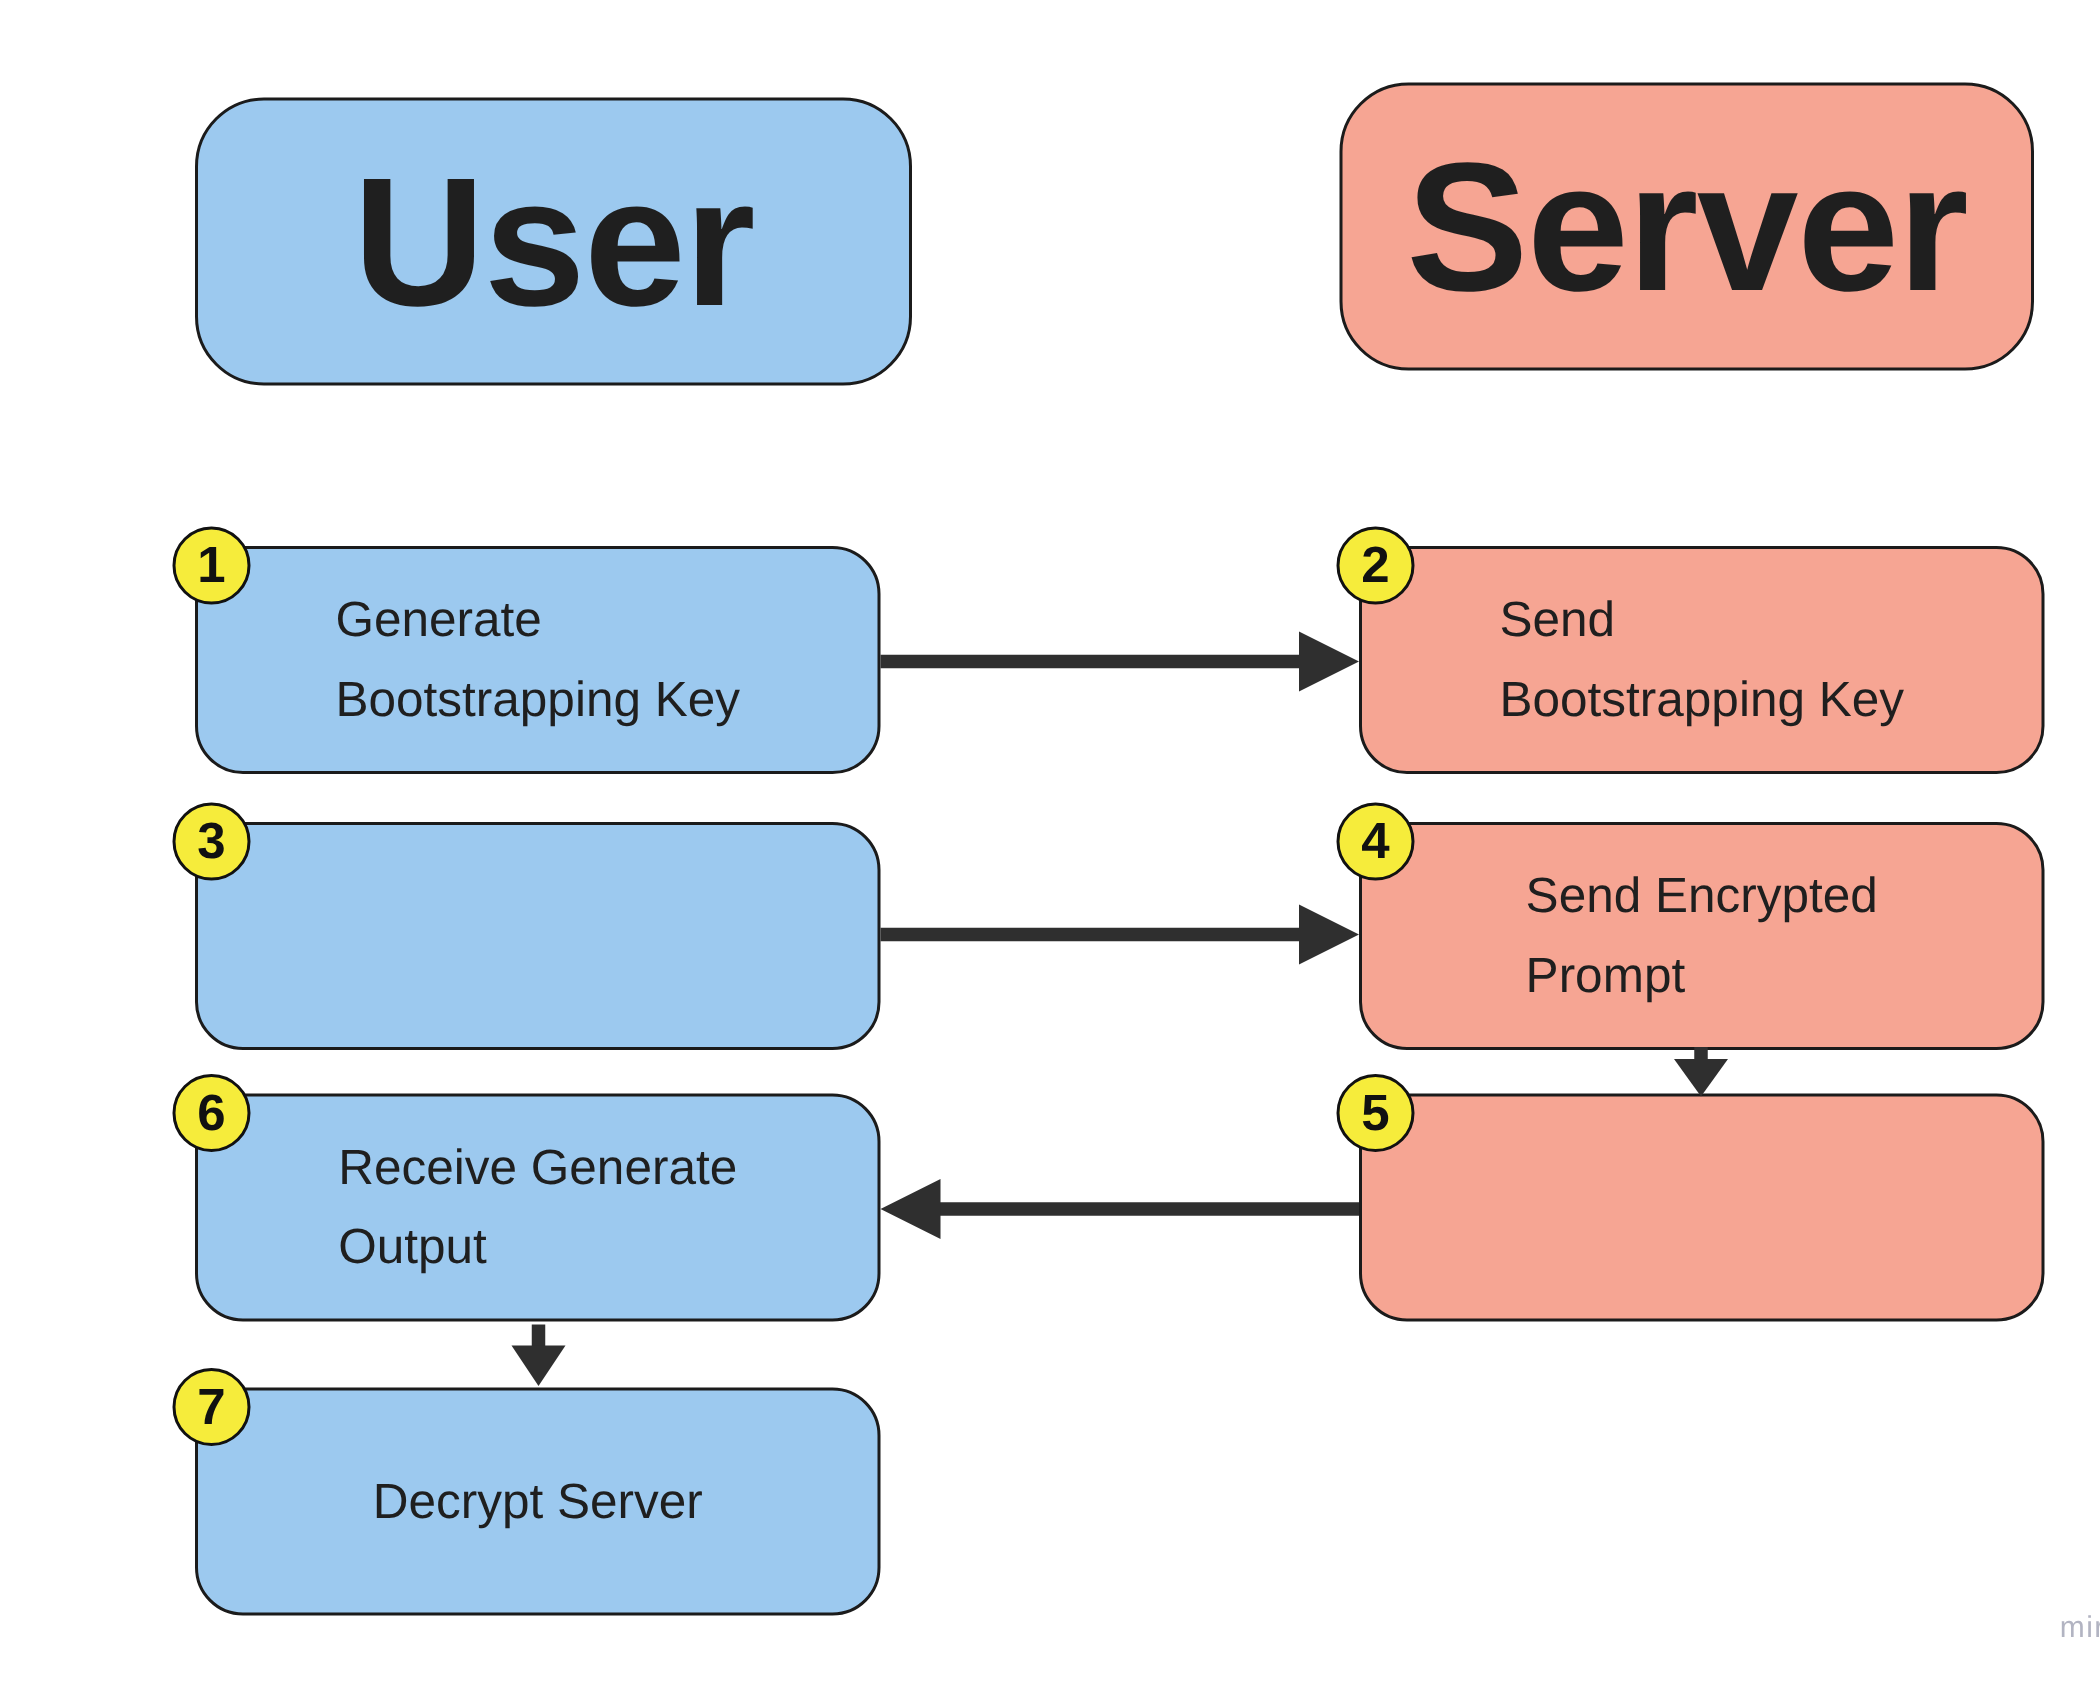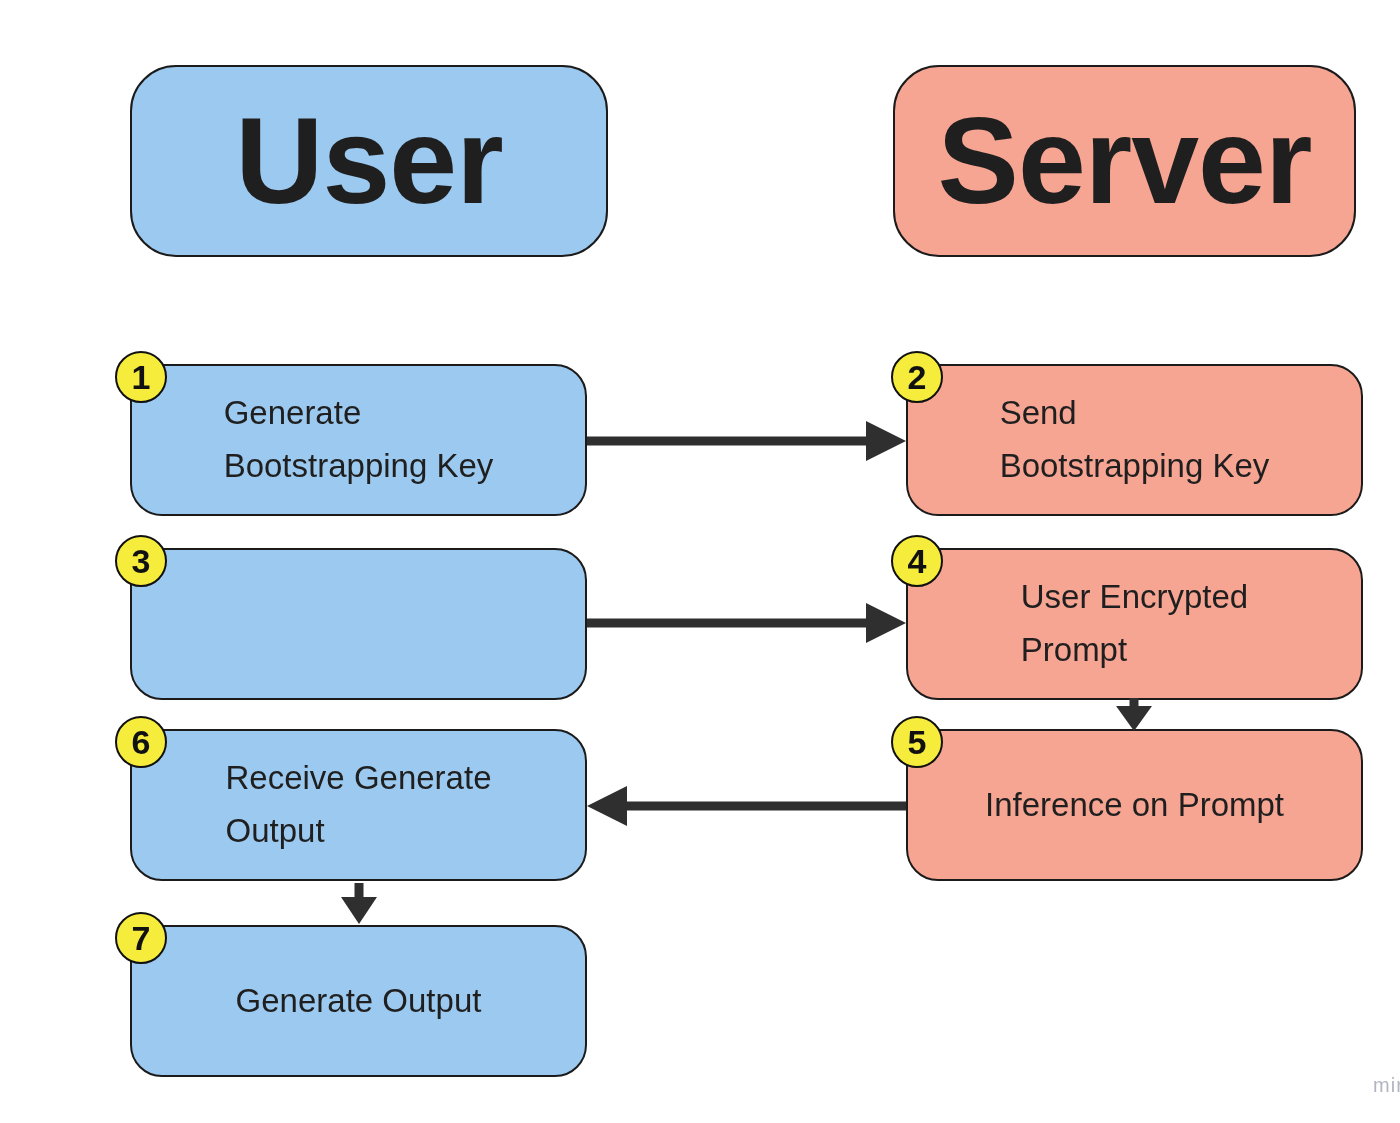--- a/index.html
+++ b/index.html
@@ -25,21 +25,21 @@
     border:2.5px solid var(--box_border);
     border-radius:46px;
     display:flex;align-items:center;justify-content:center;
     font-weight:bold;
     font-size:122px;
     color:var(--text);
     letter-spacing:-1px;
     box-sizing:border-box;
   }
   .hdr.user{left:82px;top:65px;width:478px;height:192px;background:var(--user_fill);}
-  .hdr.server{left:845px;top:65px;width:463px;height:192px;background:var(--server_fill);}
+  .hdr.server{left:845px;top:55px;width:463px;height:192px;background:var(--server_fill);}
   .step{
     position:absolute;
     width:457px;height:152px;
     border:2px solid var(--box_border);
     border-radius:32px;
     display:flex;align-items:center;justify-content:center;
     box-sizing:border-box;
   }
   .step.user{background:var(--user_fill);}
   .step.server{background:var(--server_fill);}
@@ -132,34 +132,33 @@
     <div class="label">Send
 Bootstrapping Key</div>
   </div>
 
   <div id="step3" class="step user">
     <span class="badge">3</span>
   </div>
 
   <div id="step4" class="step server">
     <span class="badge">4</span>
-    <div class="label">User Encrypted
+    <div class="label">Send Encrypted
 Prompt</div>
   </div>
 
   <div id="step5" class="step server">
     <span class="badge">5</span>
-    <div class="label">Inference on Prompt</div>
   </div>
 
   <div id="step6" class="step user">
     <span class="badge">6</span>
     <div class="label">Receive Generate
 Output</div>
   </div>
 
   <div id="step7" class="step user">
     <span class="badge">7</span>
-    <div class="label">Generate Output</div>
+    <div class="label">Decrypt Server</div>
   </div>
 
   <div id="watermark">miro</div>
 </div>
 
 </body></html>

